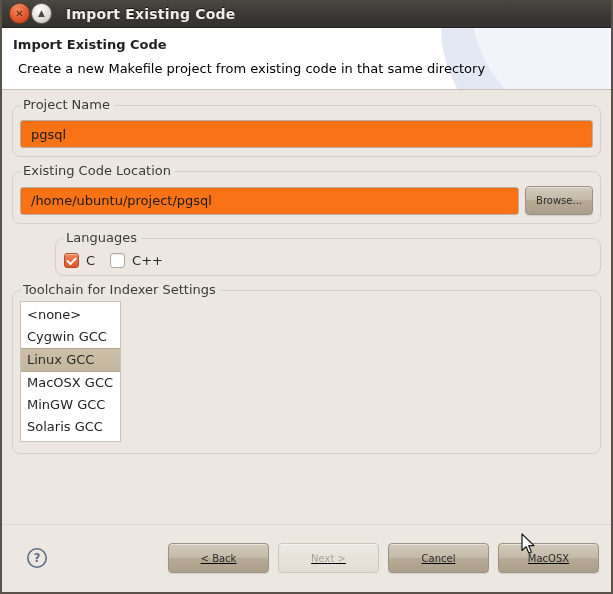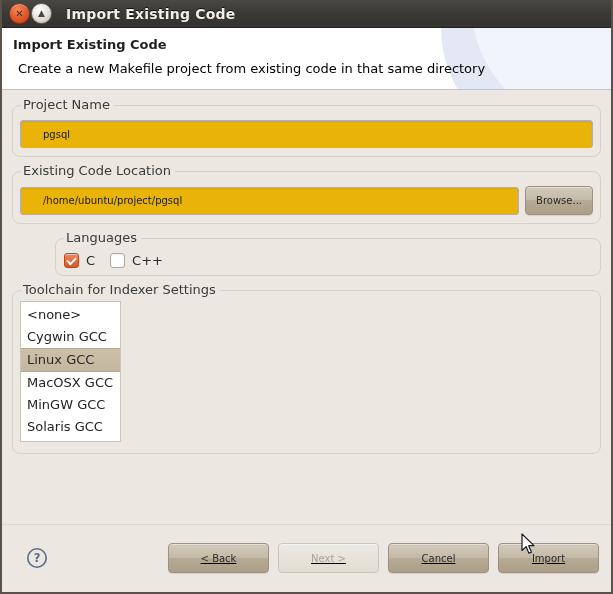--- a/index.html
+++ b/index.html
@@ -116,23 +116,23 @@
     color: #3a3a38;
     white-space: nowrap;
   }
 
   .txtfield {
     display: block;
     width: 100%;
     height: 28px;
     border: 1px solid #b6b0a5;
     border-radius: 3px;
-    background: #eab308;
-    padding: 0 22px;
-    font-size: 10px;
+    background: #f97316;
+    padding: 0 10px;
+    font-size: 13px;
     color: #1a1a1a;
     font-family: "DejaVu Sans", "Liberation Sans", sans-serif;
     outline: none;
     box-shadow: inset 0 1px 2px rgba(0,0,0,.07);
   }
 
   .row { display: flex; align-items: center; gap: 6px; }
 
   .btn {
     font-family: "DejaVu Sans", "Liberation Sans", sans-serif;
@@ -301,21 +301,21 @@
     <span class="help-icon">
       <svg width="22" height="22" viewBox="0 0 22 22">
         <circle cx="11" cy="11" r="9.2" fill="none" stroke="#5a6b86" stroke-width="1.6"></circle>
         <text x="11" y="15.4" text-anchor="middle" font-family="DejaVu Sans, sans-serif" font-size="11.5" font-weight="bold" fill="#5a6b86">?</text>
       </svg>
     </span>
     <div class="footer-btns">
       <button class="btn">&lt; Back</button>
       <button class="btn disabled">Next &gt;</button>
       <button class="btn">Cancel</button>
-      <button class="btn">Import</button>
+      <button class="btn">MacOSX</button>
     </div>
   </div>
 
   <span class="cursor">
     <svg width="16" height="24" viewBox="0 0 16 24">
       <path d="M1,1 L1,17.5 L5.1,13.6 L7.9,20.2 L10.4,19.1 L7.7,12.7 L13,12.6 Z" fill="#ffffff" stroke="#1a1a1a" stroke-width="1.2" stroke-linejoin="round"></path>
     </svg>
   </span>
 
 </div>

